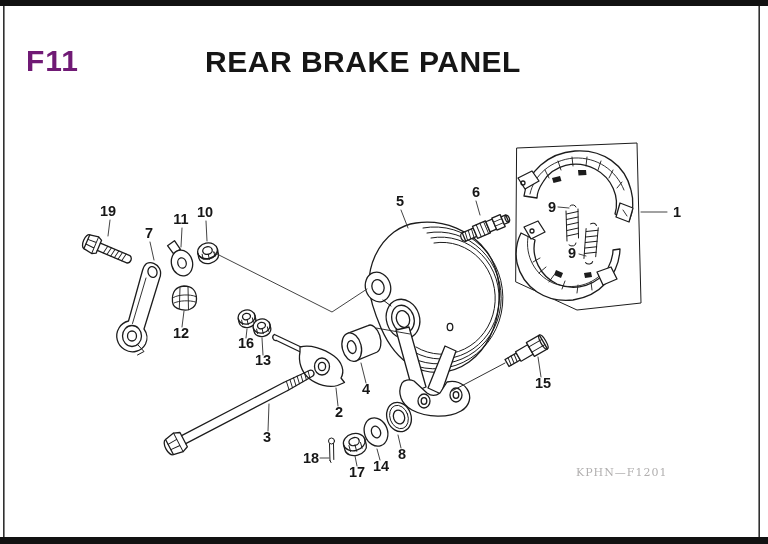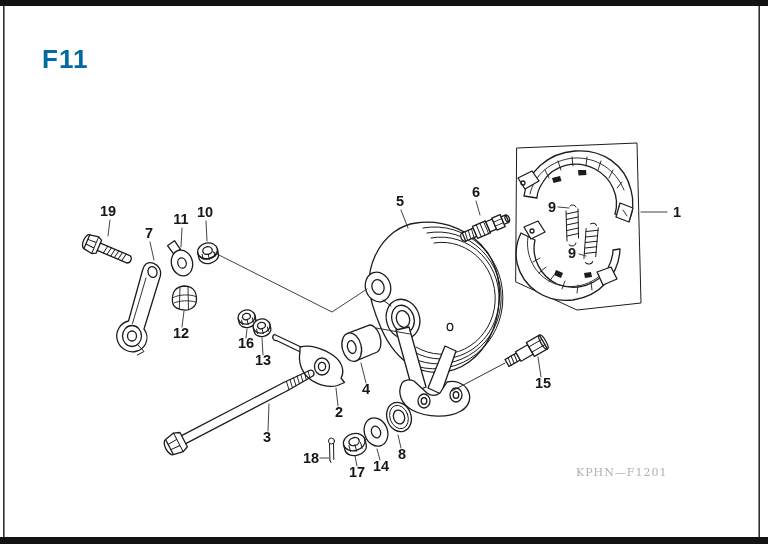--- a/index.html
+++ b/index.html
@@ -3,42 +3,43 @@
 <meta charset="utf-8">
 <style>
   html,body{margin:0;padding:0;background:#ffffff;}
   .page{
     position:relative;width:768px;height:544px;background:#ffffff;
     overflow:hidden;font-family:"Liberation Sans",sans-serif;
   }
   .diagram-svg{position:absolute;left:0;top:0;width:768px;height:544px;}
   .header{position:absolute;left:0;top:0;width:100%;height:90px;pointer-events:none;}
   .fig-code{
-    position:absolute;left:42px;top:44px;
-    font-size:26px;font-weight:bold;color:#0369a1;letter-spacing:1px;
+    position:absolute;left:26px;top:44px;
+    font-size:30px;font-weight:bold;color:#701a75;letter-spacing:1px;
   }
   .title{
     position:absolute;left:363px;top:45px;transform:translateX(-50%);
     font-size:30px;font-weight:bold;color:#161616;letter-spacing:0.5px;white-space:nowrap;
   }
   .watermark{
     position:absolute;left:576px;top:466px;
     font-family:"DejaVu Serif",serif;font-size:11px;color:#b2b0b0;letter-spacing:1px;
   }
   .callout{
     font-family:"Liberation Sans",sans-serif;font-size:14.5px;font-weight:bold;fill:#161616;
   }
 </style>
 </head>
 <body>
 
 <div class="page">
 
   <div class="header">
     <span class="fig-code">F11</span>
+    <span class="title">REAR BRAKE PANEL</span>
   </div>
 
   <svg class="diagram-svg" viewBox="0 0 768 544" xmlns="http://www.w3.org/2000/svg">
 
     <g fill="#121212" stroke="none">
       <rect x="0" y="0" width="768" height="6"></rect>
       <rect x="0" y="537" width="768" height="7"></rect>
       <rect x="3" y="6" width="1.6" height="531" fill="#303030"></rect>
       <rect x="758.4" y="6" width="1.6" height="531" fill="#303030"></rect>
     </g>

